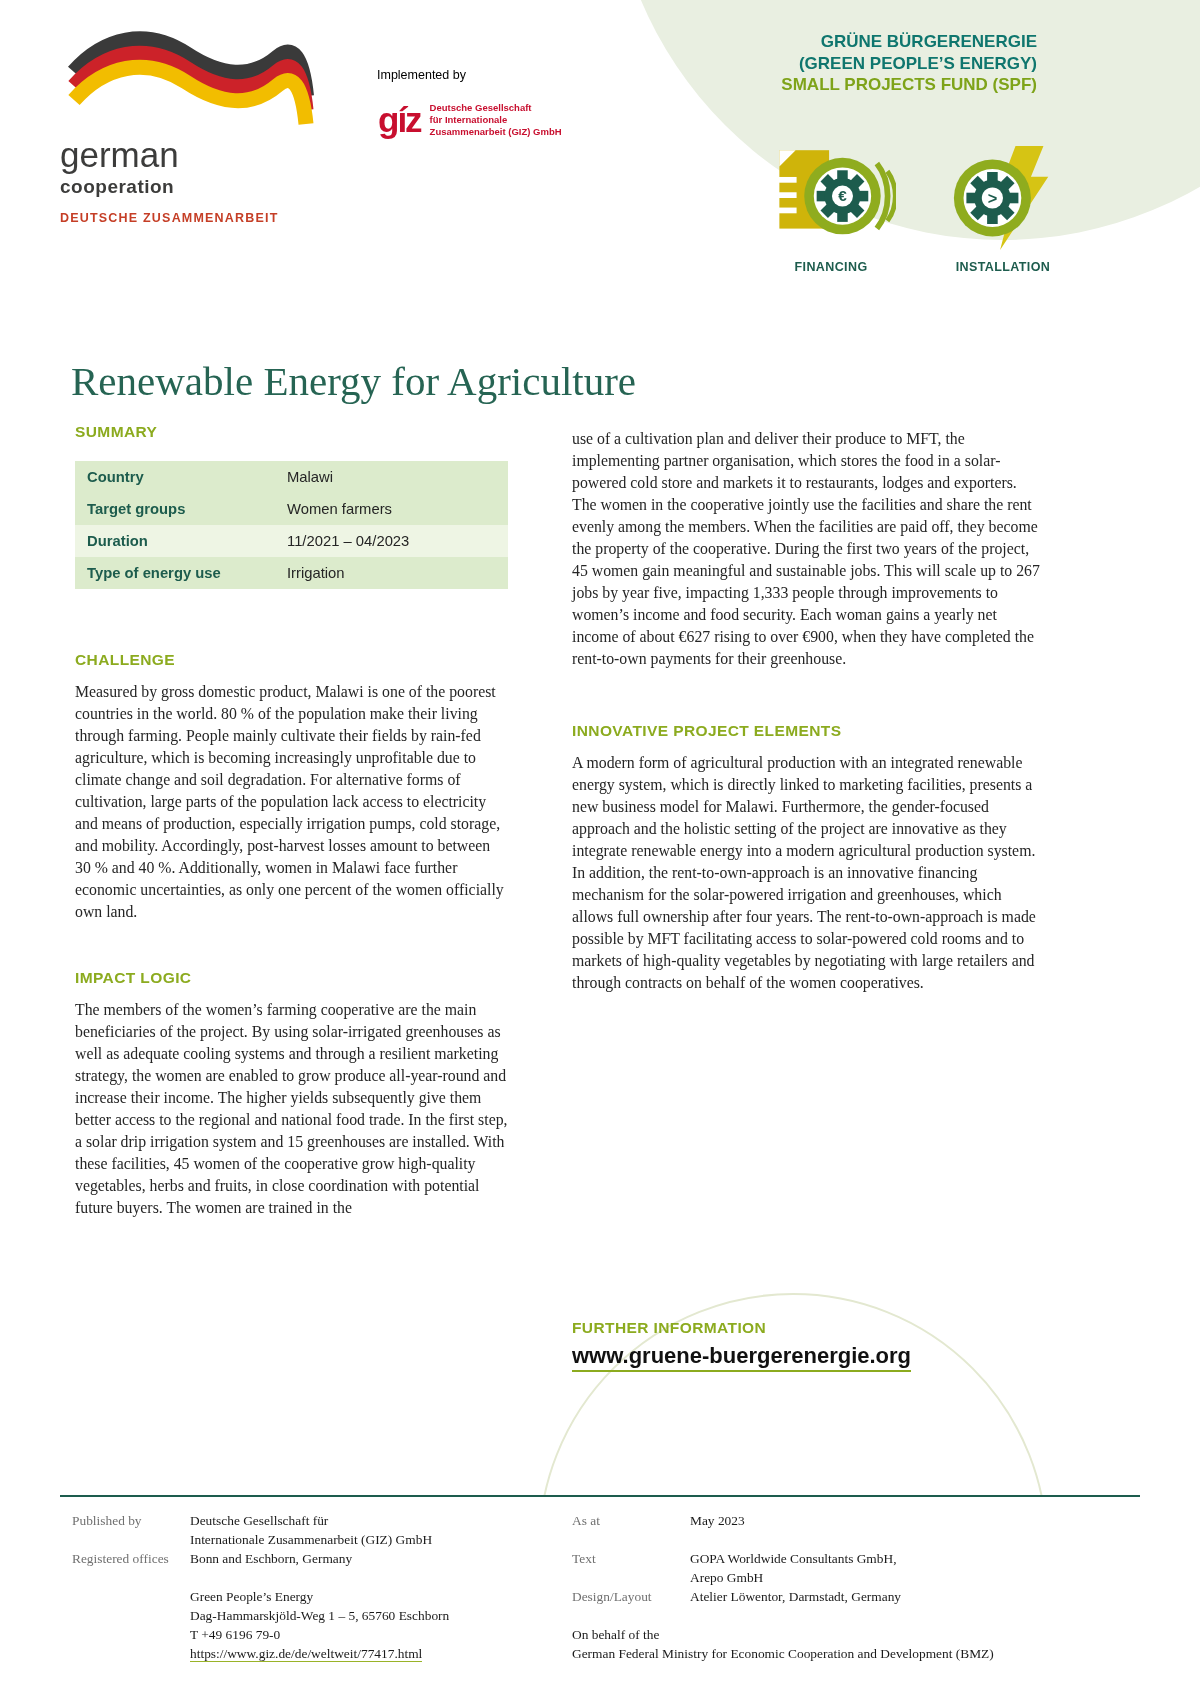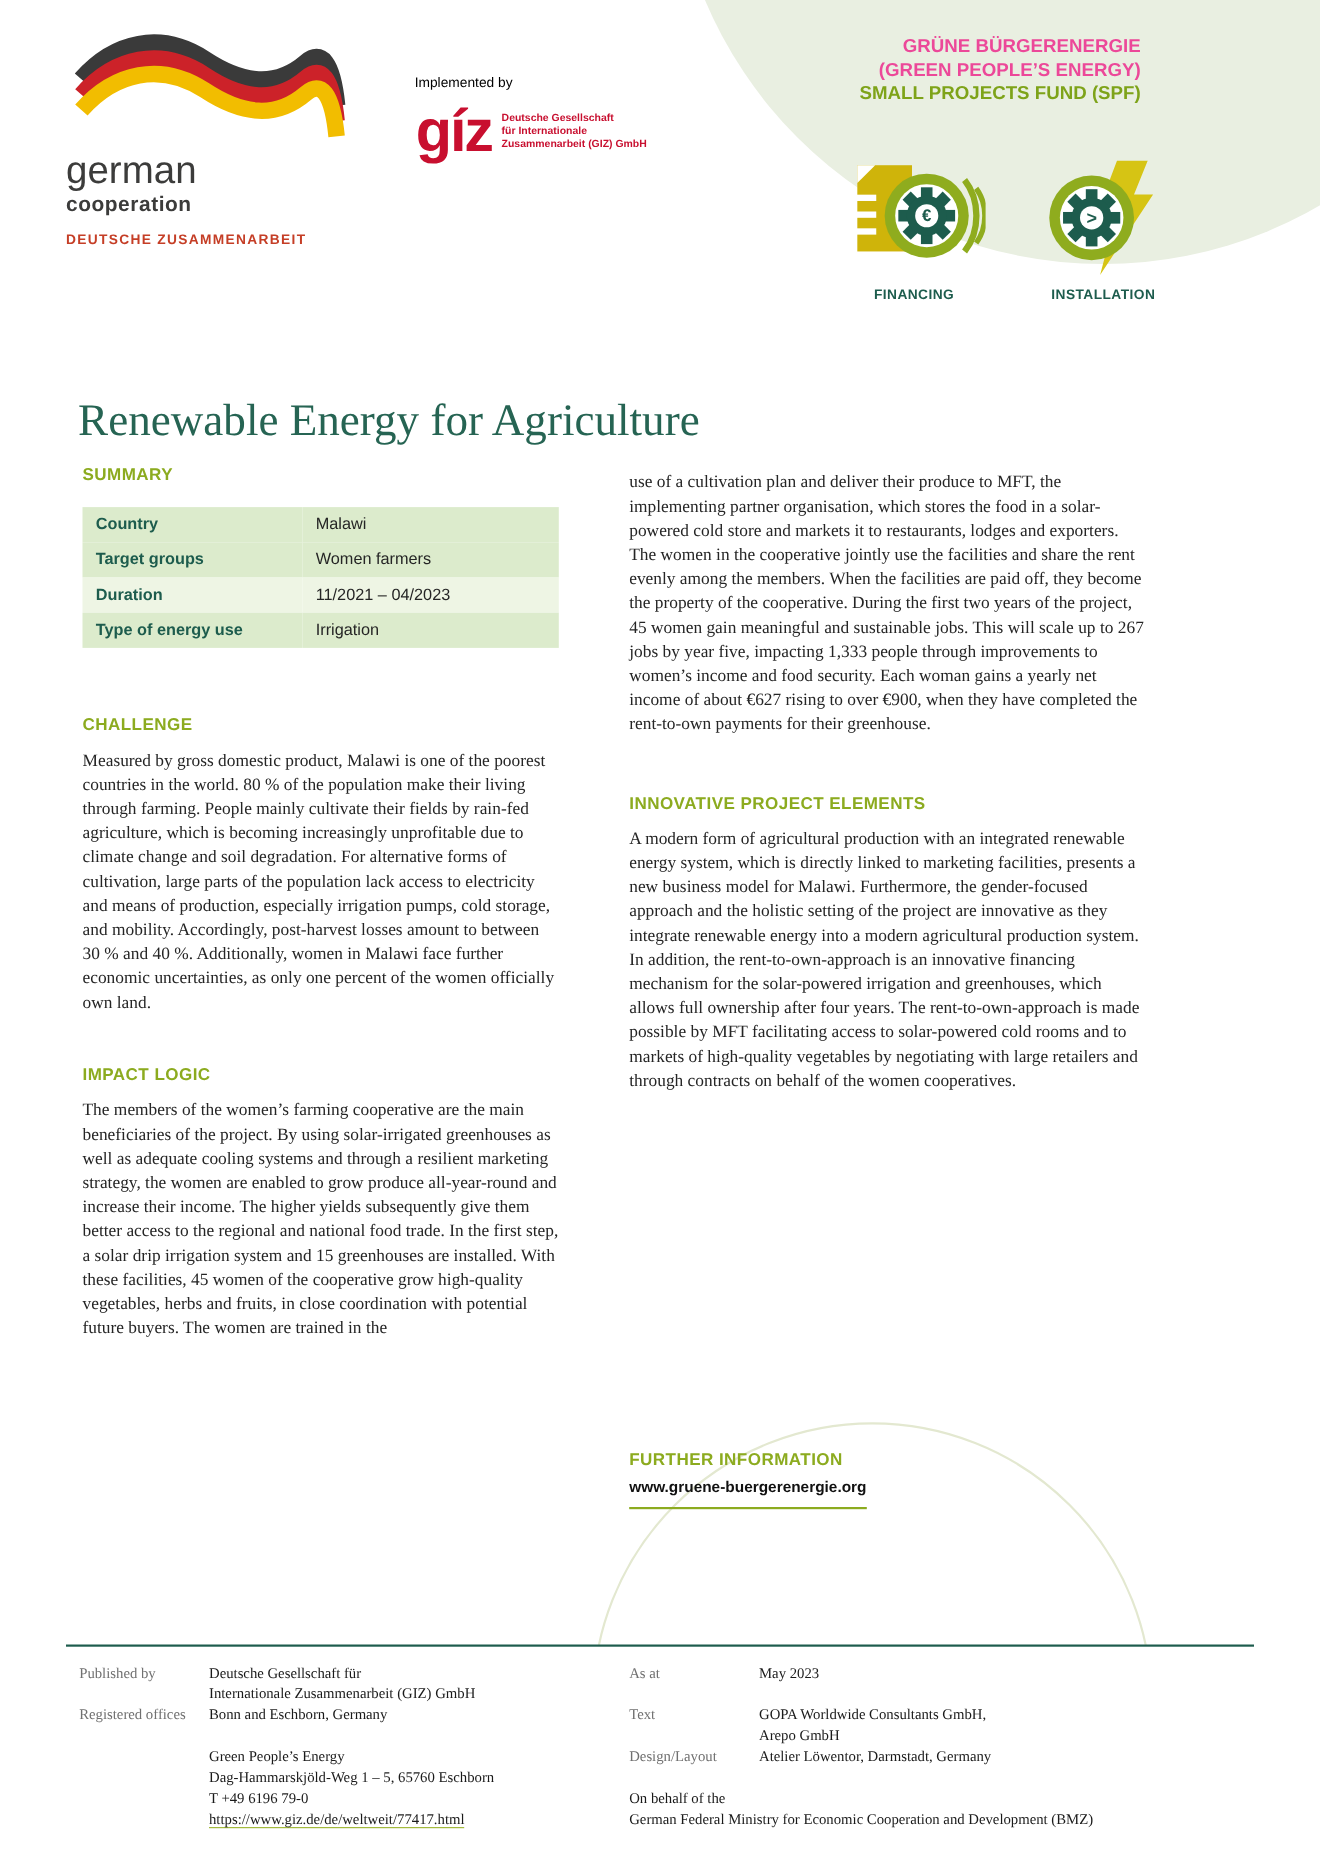--- a/index.html
+++ b/index.html
@@ -15,24 +15,24 @@
     border-radius:50%;border:2px solid #e3e8d0;background:transparent;}
 
   
   .logo-block{position:absolute;left:60px;top:24px;width:270px;}
   .logo-ribbon{display:block;}
   .logo-word1{font-family:Liberation Sans, sans-serif;font-size:35px;color:#3c3c3b;line-height:34px;margin-top:2px;}
   .logo-word2{font-size:19px;font-weight:bold;color:#3c3c3b;line-height:30px;letter-spacing:.5px;}
   .logo-word3{font-size:12.5px;font-weight:bold;color:#c53e26;letter-spacing:1.2px;margin-top:9px;}
   .implemented{position:absolute;left:377px;top:68px;font-size:12.5px;font-weight:normal;color:#000;}
   .giz-block{position:absolute;left:378px;top:96px;display:flex;align-items:center;}
-  .giz-word{font-size:54px;font-weight:bold;color:#c80f2f;letter-spacing:-2px;line-height:47px;}
+  .giz-word{font-size:35px;font-weight:bold;color:#c80f2f;letter-spacing:-2px;line-height:47px;}
   .giz-name{margin-left:9px;font-size:9.5px;font-weight:bold;color:#c80f2f;line-height:12px;}
   .program{position:absolute;right:163px;top:31px;text-align:right;font-weight:bold;font-size:17px;line-height:21.5px;}
-  .program .l1,.program .l2{color:#ec4899;text-align:right;}
+  .program .l1,.program .l2{color:#0f766e;text-align:right;}
   .program .l3{color:#7ea319;}
   .badge{position:absolute;top:146px;width:130px;text-align:center;}
   .badge-financing{left:766px;}
   .badge-installation{left:938px;}
   .badge-label{margin-top:6px;font-size:12.5px;font-weight:bold;color:#1d5c4d;letter-spacing:.4px;}
 
   
   .page-title{position:absolute;left:71px;top:330px;width:1000px;
     font-family:"Liberation Serif",serif;font-size:41px;color:#266453;font-weight:normal;}
 
@@ -49,22 +49,22 @@
 
   
   .sum-table{margin-top:20px;width:433px;border-collapse:collapse;font-family:"Liberation Sans",sans-serif;}
   .sum-table td{font-size:14.8px;line-height:18px;padding:7px 10px 7px 12px;vertical-align:middle;}
   .sum-table td.lab{width:178px;font-weight:bold;color:#1d5c4d;}
   .sum-table tr.dark td{background:#dcebcc;}
   .sum-table tr.light td{background:#eef5e4;}
 
   
   .further{position:absolute;left:572px;top:1319px;}
-  .further-link{display:inline-block;margin-top:6px;font-size:14px;font-weight:bold;color:#111;
-    text-decoration:none;border-bottom:2px solid #8cab1f;padding-bottom:11px;}
+  .further-link{display:inline-block;margin-top:6px;font-size:22px;font-weight:bold;color:#111;
+    text-decoration:none;border-bottom:2px solid #8cab1f;padding-bottom:1px;}
 
   
   .footer-rule{position:absolute;left:60px;top:1495px;width:1080px;height:2px;background:#1d5c4d;}
   .footer{position:absolute;top:1511px;font-family:"Liberation Serif",serif;font-size:13.4px;line-height:19px;color:#1a1a1a;}
   .footer-left{left:72px;width:440px;}
   .footer-right{left:572px;width:560px;}
   .f-grid{display:grid;grid-template-columns:118px 1fr;column-gap:0;}
   .f-label{color:#707070;}
   .pre{white-space:pre-line;}
   .f-gap{height:19px;}

